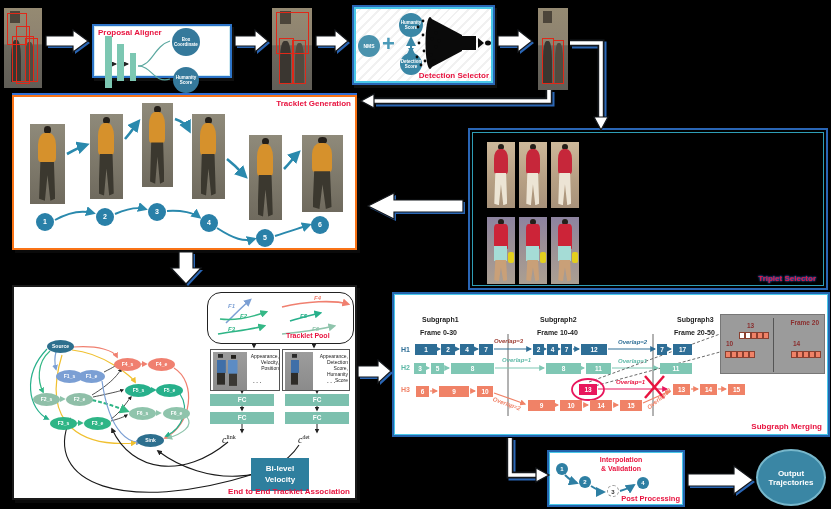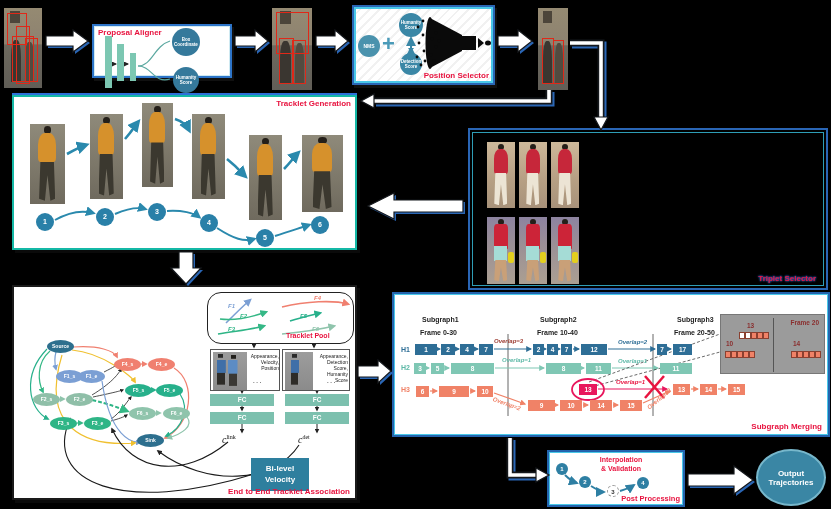--- a/index.html
+++ b/index.html
@@ -127,32 +127,32 @@
           <circle cx="24" cy="26" r="1.4"></circle>
           <circle cx="23" cy="42" r="1.4"></circle>
         <circle cx="28" cy="20" r="1.4"></circle>
           <circle cx="28" cy="34" r="1.4"></circle>
           <circle cx="15" cy="8" r="1.4"></circle>
         <circle cx="26" cy="48" r="1.4"></circle>
           <circle cx="31" cy="28" r="1.4"></circle>
           <circle cx="13" cy="52" r="1.4"></circle>
       </g>
     </svg>
-    <div class="rtitle" style="right:4px;bottom:3px;">Position Selector</div>
+    <div class="rtitle" style="right:4px;bottom:3px;">Detection Selector</div>
   </div>
 
   <div class="crop street" style="left:538px;top:8px;width:30px;height:82px;">
     <i class="win" style="left:5px;top:3px;width:9px;height:12px;"></i>
     <i class="sil" style="left:5px;top:33px;width:9px;height:42px;"></i>
     <i class="sil2" style="left:17px;top:35px;width:8px;height:40px;"></i>
     <i class="bb" style="left:4px;top:30px;width:12px;height:46px;"></i>
     <i class="bb" style="left:15px;top:32px;width:11px;height:44px;"></i>
   </div>
 
-  <div class="panel" style="left:12px;top:95px;width:345px;height:155px;border:2px solid #14b8a6;box-shadow:0 -2px 0 #2f6fd8,3px 3px 0 #0a0a0a;">
+  <div class="panel" style="left:12px;top:95px;width:345px;height:155px;border:2px solid #f97316;box-shadow:0 -2px 0 #2f6fd8,3px 3px 0 #0a0a0a;">
     <div class="rtitle" style="right:4px;top:2px;">Tracklet Generation</div>
     <div class="crop orange" style="left:16px;top:27px;width:35px;height:80px;">
         <i class="head"></i>
         <i class="torso"></i>
         <i class="legs"></i>
       </div>
     <div class="crop orange" style="left:76px;top:17px;width:33px;height:85px;">
         <i class="head"></i>
         <i class="torso"></i>
         <i class="legs"></i>

